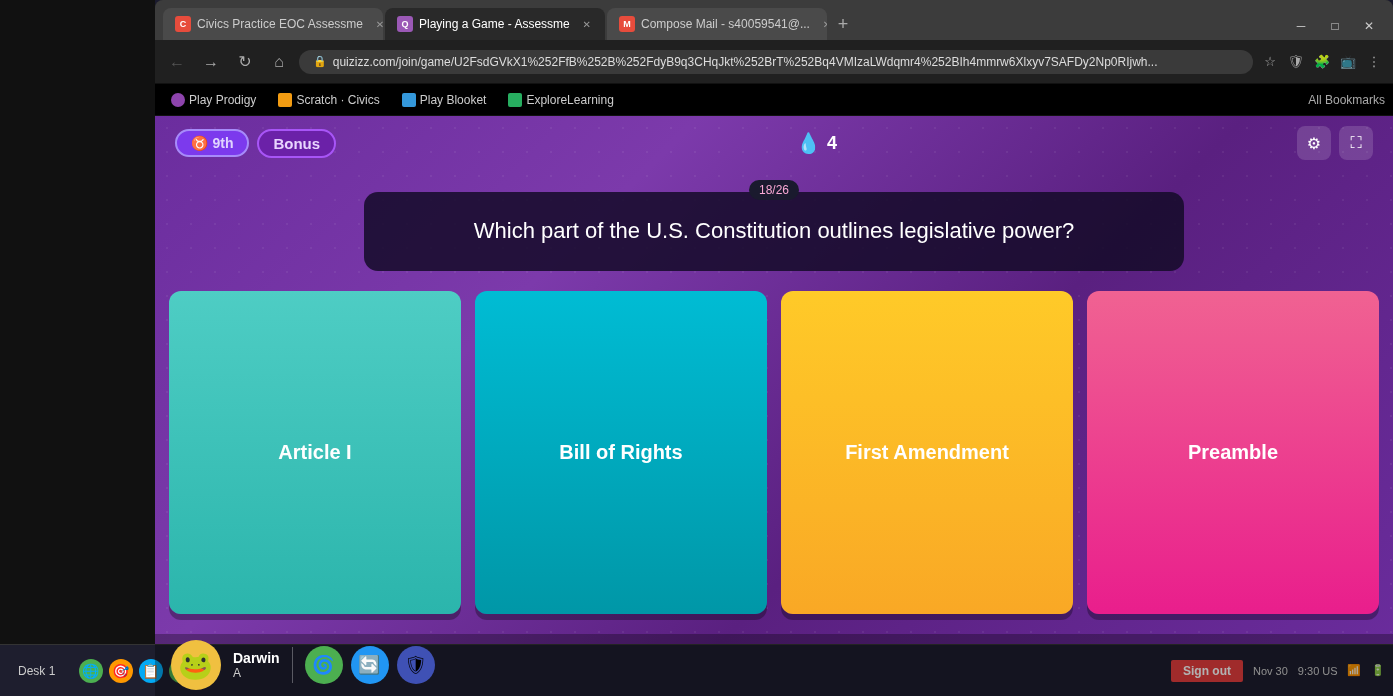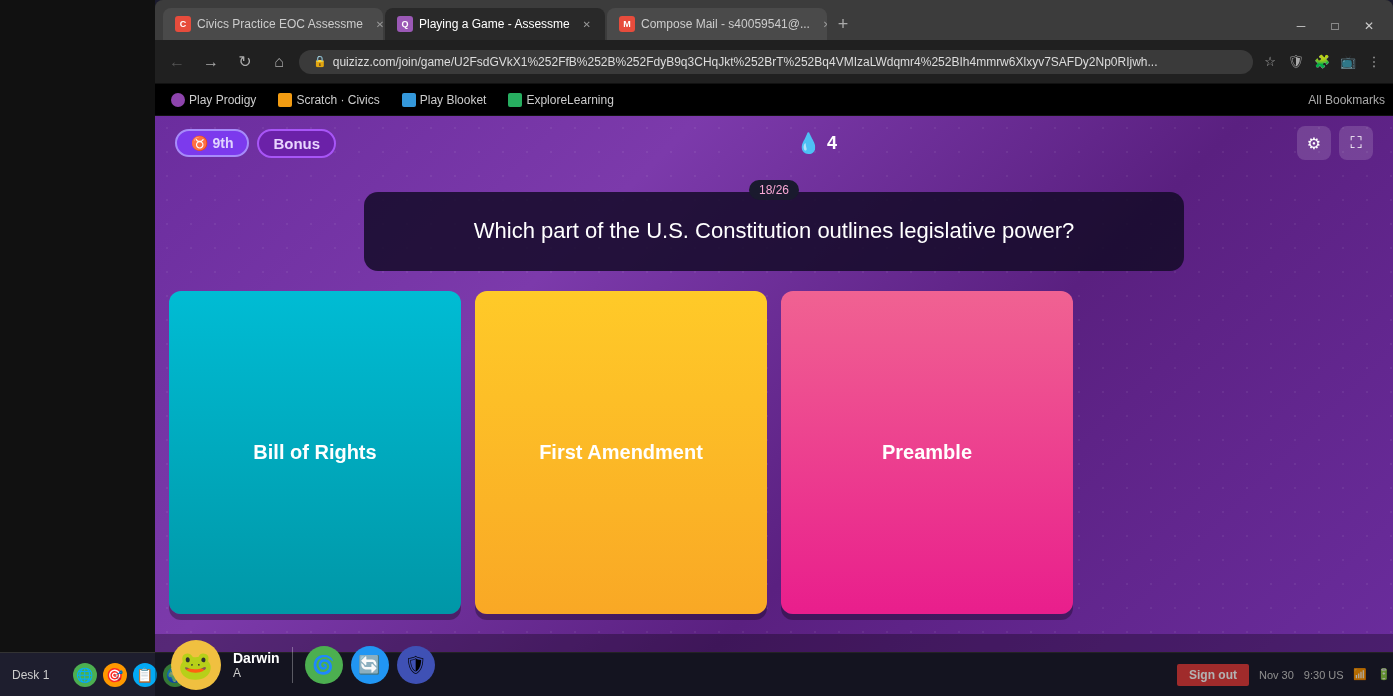--- a/index.html
+++ b/index.html
@@ -383,25 +383,25 @@
       cursor: pointer;
     }
     .power-green { background: #4caf50; }
     .power-blue { background: #2196f3; }
     .power-indigo { background: #3f51b5; }
 
     
     .win-taskbar {
       position: absolute;
       bottom: 0; left: 0; right: 0;
-      height: 44px;
+      height: 52px;
       background: #1e1e2e;
       display: flex;
       align-items: center;
-      padding: 0 2px;
+      padding: 0 8px;
       gap: 4px;
       border-top: 1px solid #333;
     }
     .taskbar-item {
       display: flex;
       align-items: center;
       gap: 6px;
       padding: 4px 10px;
       border-radius: 4px;
       cursor: pointer;
@@ -544,20 +544,23 @@
     </div>
 
     <div class="question-container">
       <div class="question-counter">18/26</div>
       <div class="question-box">
         <p class="question-text">Which part of the U.S. Constitution outlines legislative power?</p>
       </div>
     </div>
 
     <div class="answers-grid">
+      <div class="answer-btn answer-blue">
+        <span>Article I</span>
+      </div>
       <div class="answer-btn answer-teal">
         <span>Bill of Rights</span>
       </div>
       <div class="answer-btn answer-yellow">
         <span>First Amendment</span>
       </div>
       <div class="answer-btn answer-pink">
         <span>Preamble</span>
       </div>
     </div>

